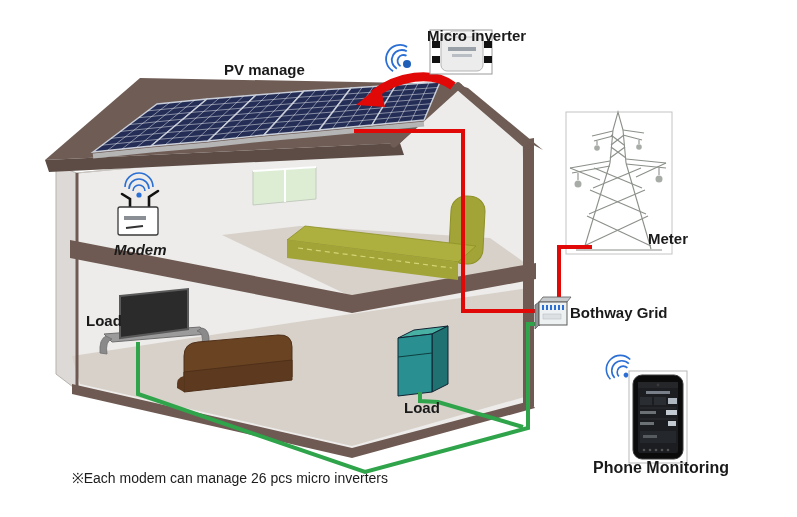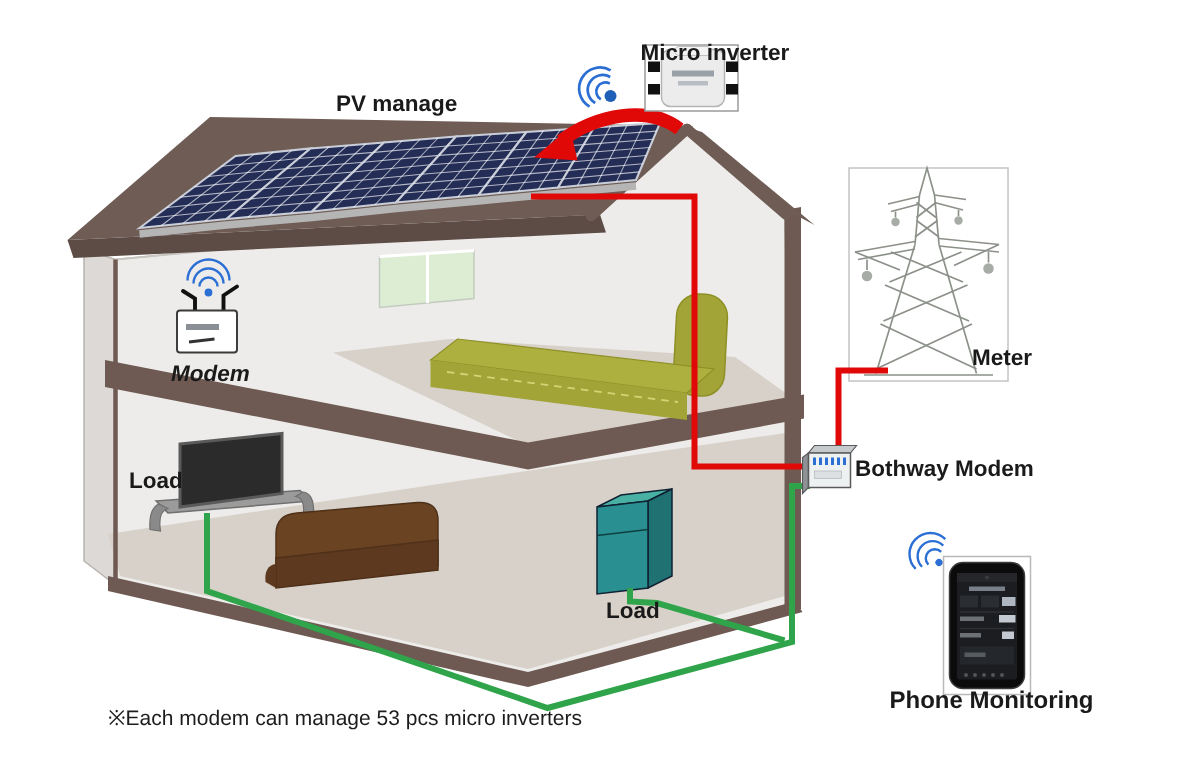--- a/index.html
+++ b/index.html
@@ -278,16 +278,16 @@
     <circle cx="668" cy="450" r="1.3" fill="#555"></circle>
   </g>
 </svg>
 
   <div class="lbl" style="left:224px;top:62px;">PV manage</div>
   <div class="lbl" style="left:427px;top:28px;">Micro inverter</div>
   <div class="lbl" style="left:114px;top:242px;font-style:italic;">Modem</div>
   <div class="lbl" style="left:86px;top:313px;">Load</div>
   <div class="lbl" style="left:404px;top:400px;">Load</div>
   <div class="lbl" style="left:648px;top:231px;">Meter</div>
-  <div class="lbl" style="left:570px;top:305px;">Bothway Modem</div>
+  <div class="lbl" style="left:570px;top:305px;">Bothway Grid</div>
   <div class="lbl big" style="left:593px;top:459px;">Phone Monitoring</div>
-  <div class="note" style="left:72px;top:468px;">※Each modem can manage 53 pcs micro inverters</div>
+  <div class="note" style="left:72px;top:468px;">※Each modem can manage 26 pcs micro inverters</div>
 </div>
 
 </body></html>

